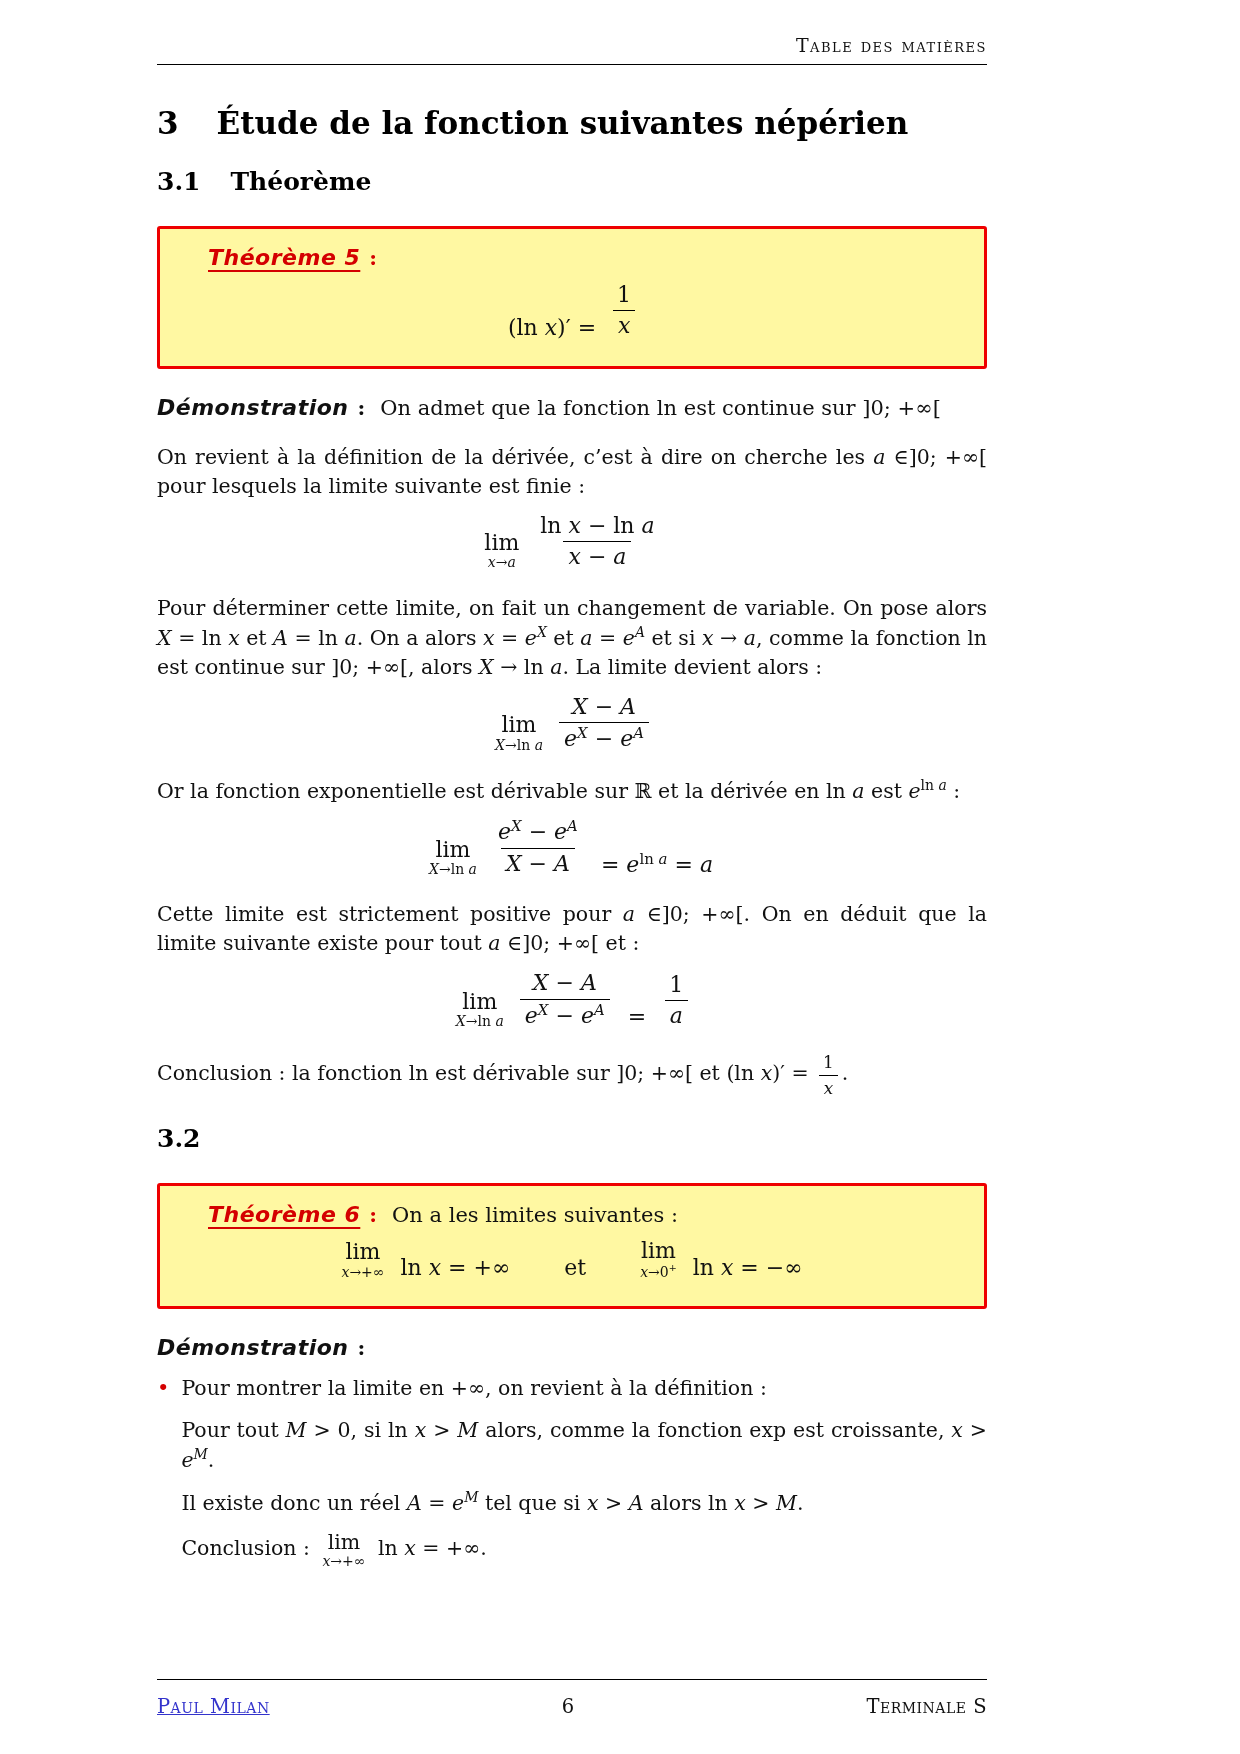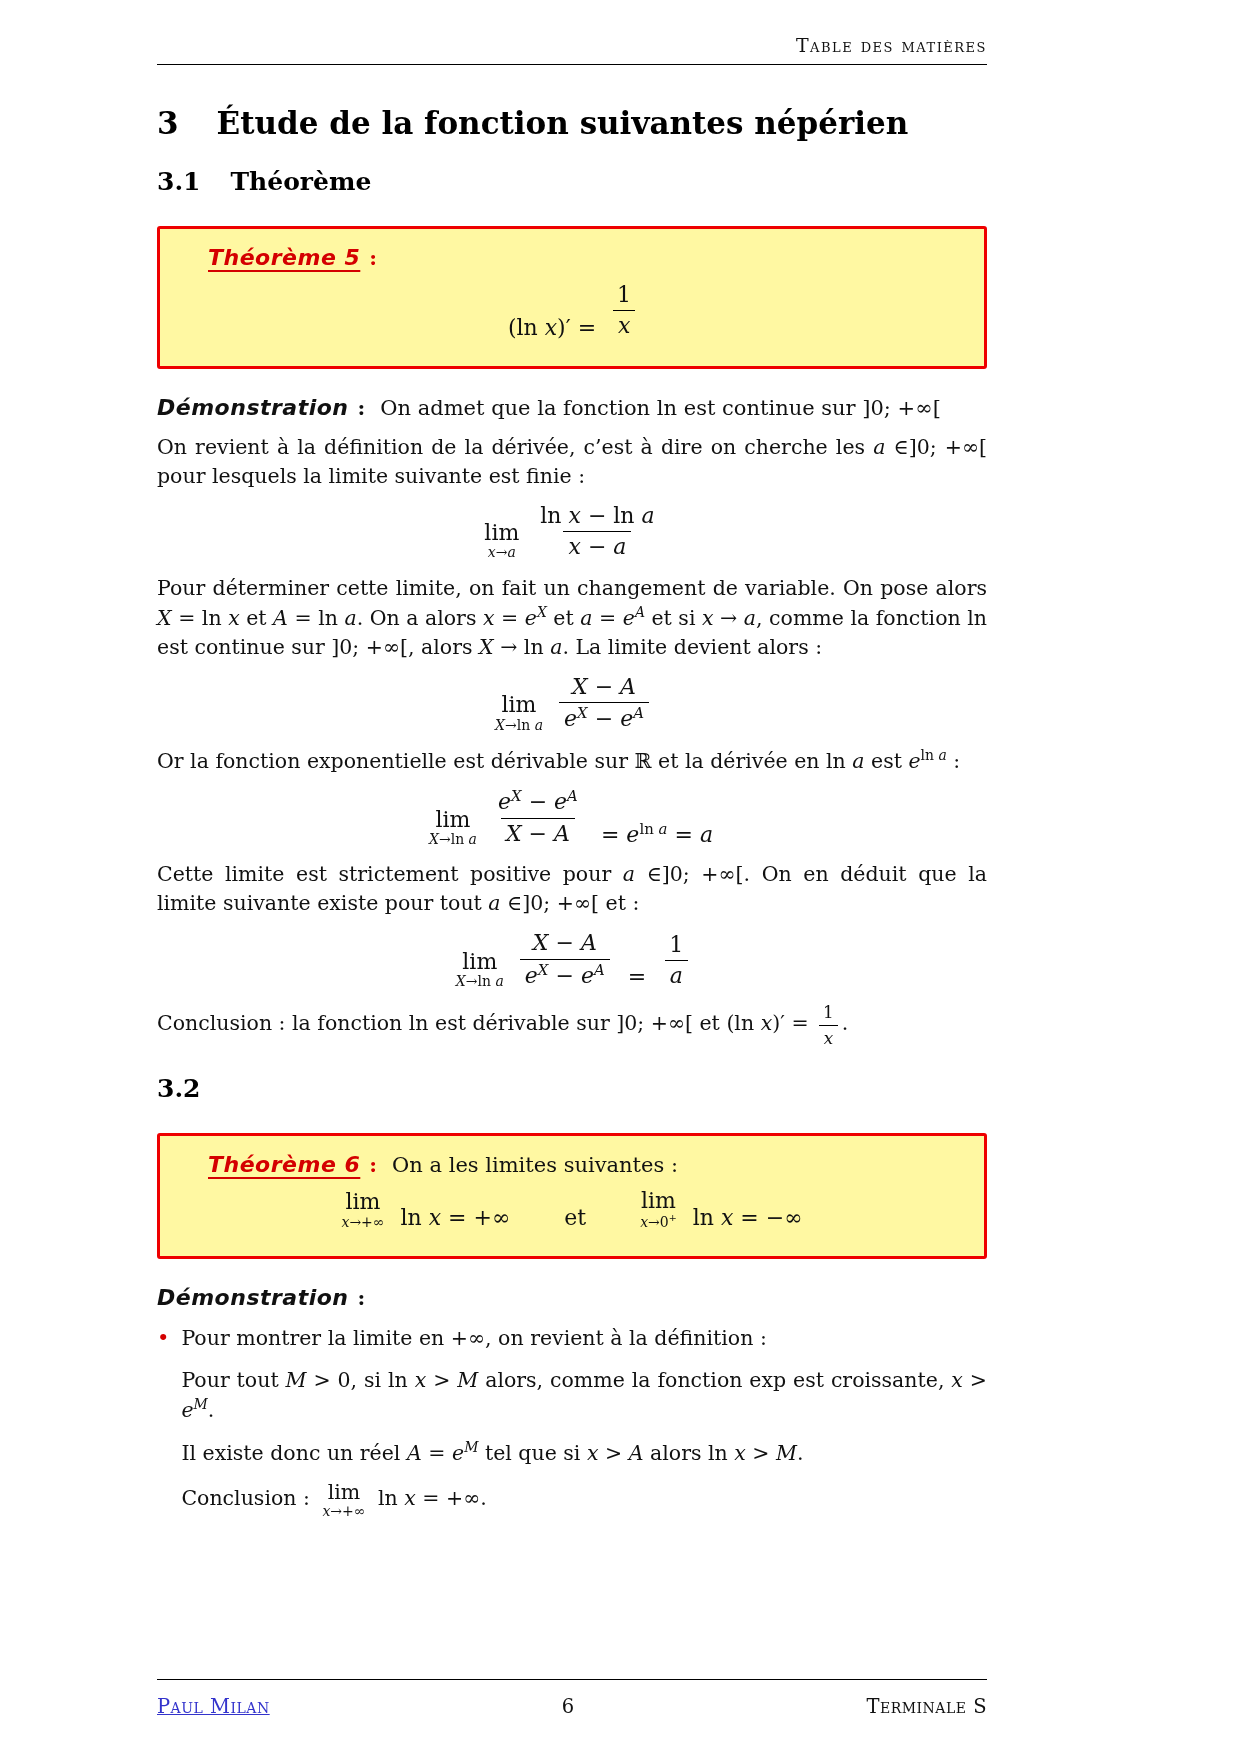--- a/index.html
+++ b/index.html
@@ -43,21 +43,21 @@
     text-decoration-color:var(--accent_red);
     margin-left:24px;
   }
   .script-colon{font-weight:bold;font-size:21px;}
   .script-colon.red{color:var(--accent_red);}
   .theorem-intro{margin-left:6px;font-size:21px;}
 
   .demo-head{margin-top:26px;display:flex;align-items:baseline;gap:9px;flex-wrap:wrap;}
   .demo-intro{margin-left:6px;font-size:21px;}
 
-  p.body-par{margin-top:13px;text-align:justify;line-height:1.42;}
+  p.body-par{margin-top:23px;text-align:justify;line-height:1.42;}
 
   
   .math-display{margin:12px 0;display:flex;justify-content:center;align-items:flex-end;gap:16px;font-size:22px;}
   .frac{display:inline-flex;flex-direction:column;align-items:center;text-align:center;line-height:1.2;vertical-align:middle;}
   .frac .num{padding:0 5px 2px;}
   .frac .den{border-top:1.5px solid #000;padding:2px 5px 0;}
   .frac-inline{font-size:0.82em;margin:0 3px;}
   .lim{display:inline-flex;flex-direction:column;align-items:center;line-height:1.1;vertical-align:middle;}
   .lim .limw{font-style:normal;}
   .lim .limsub{font-size:14px;}

